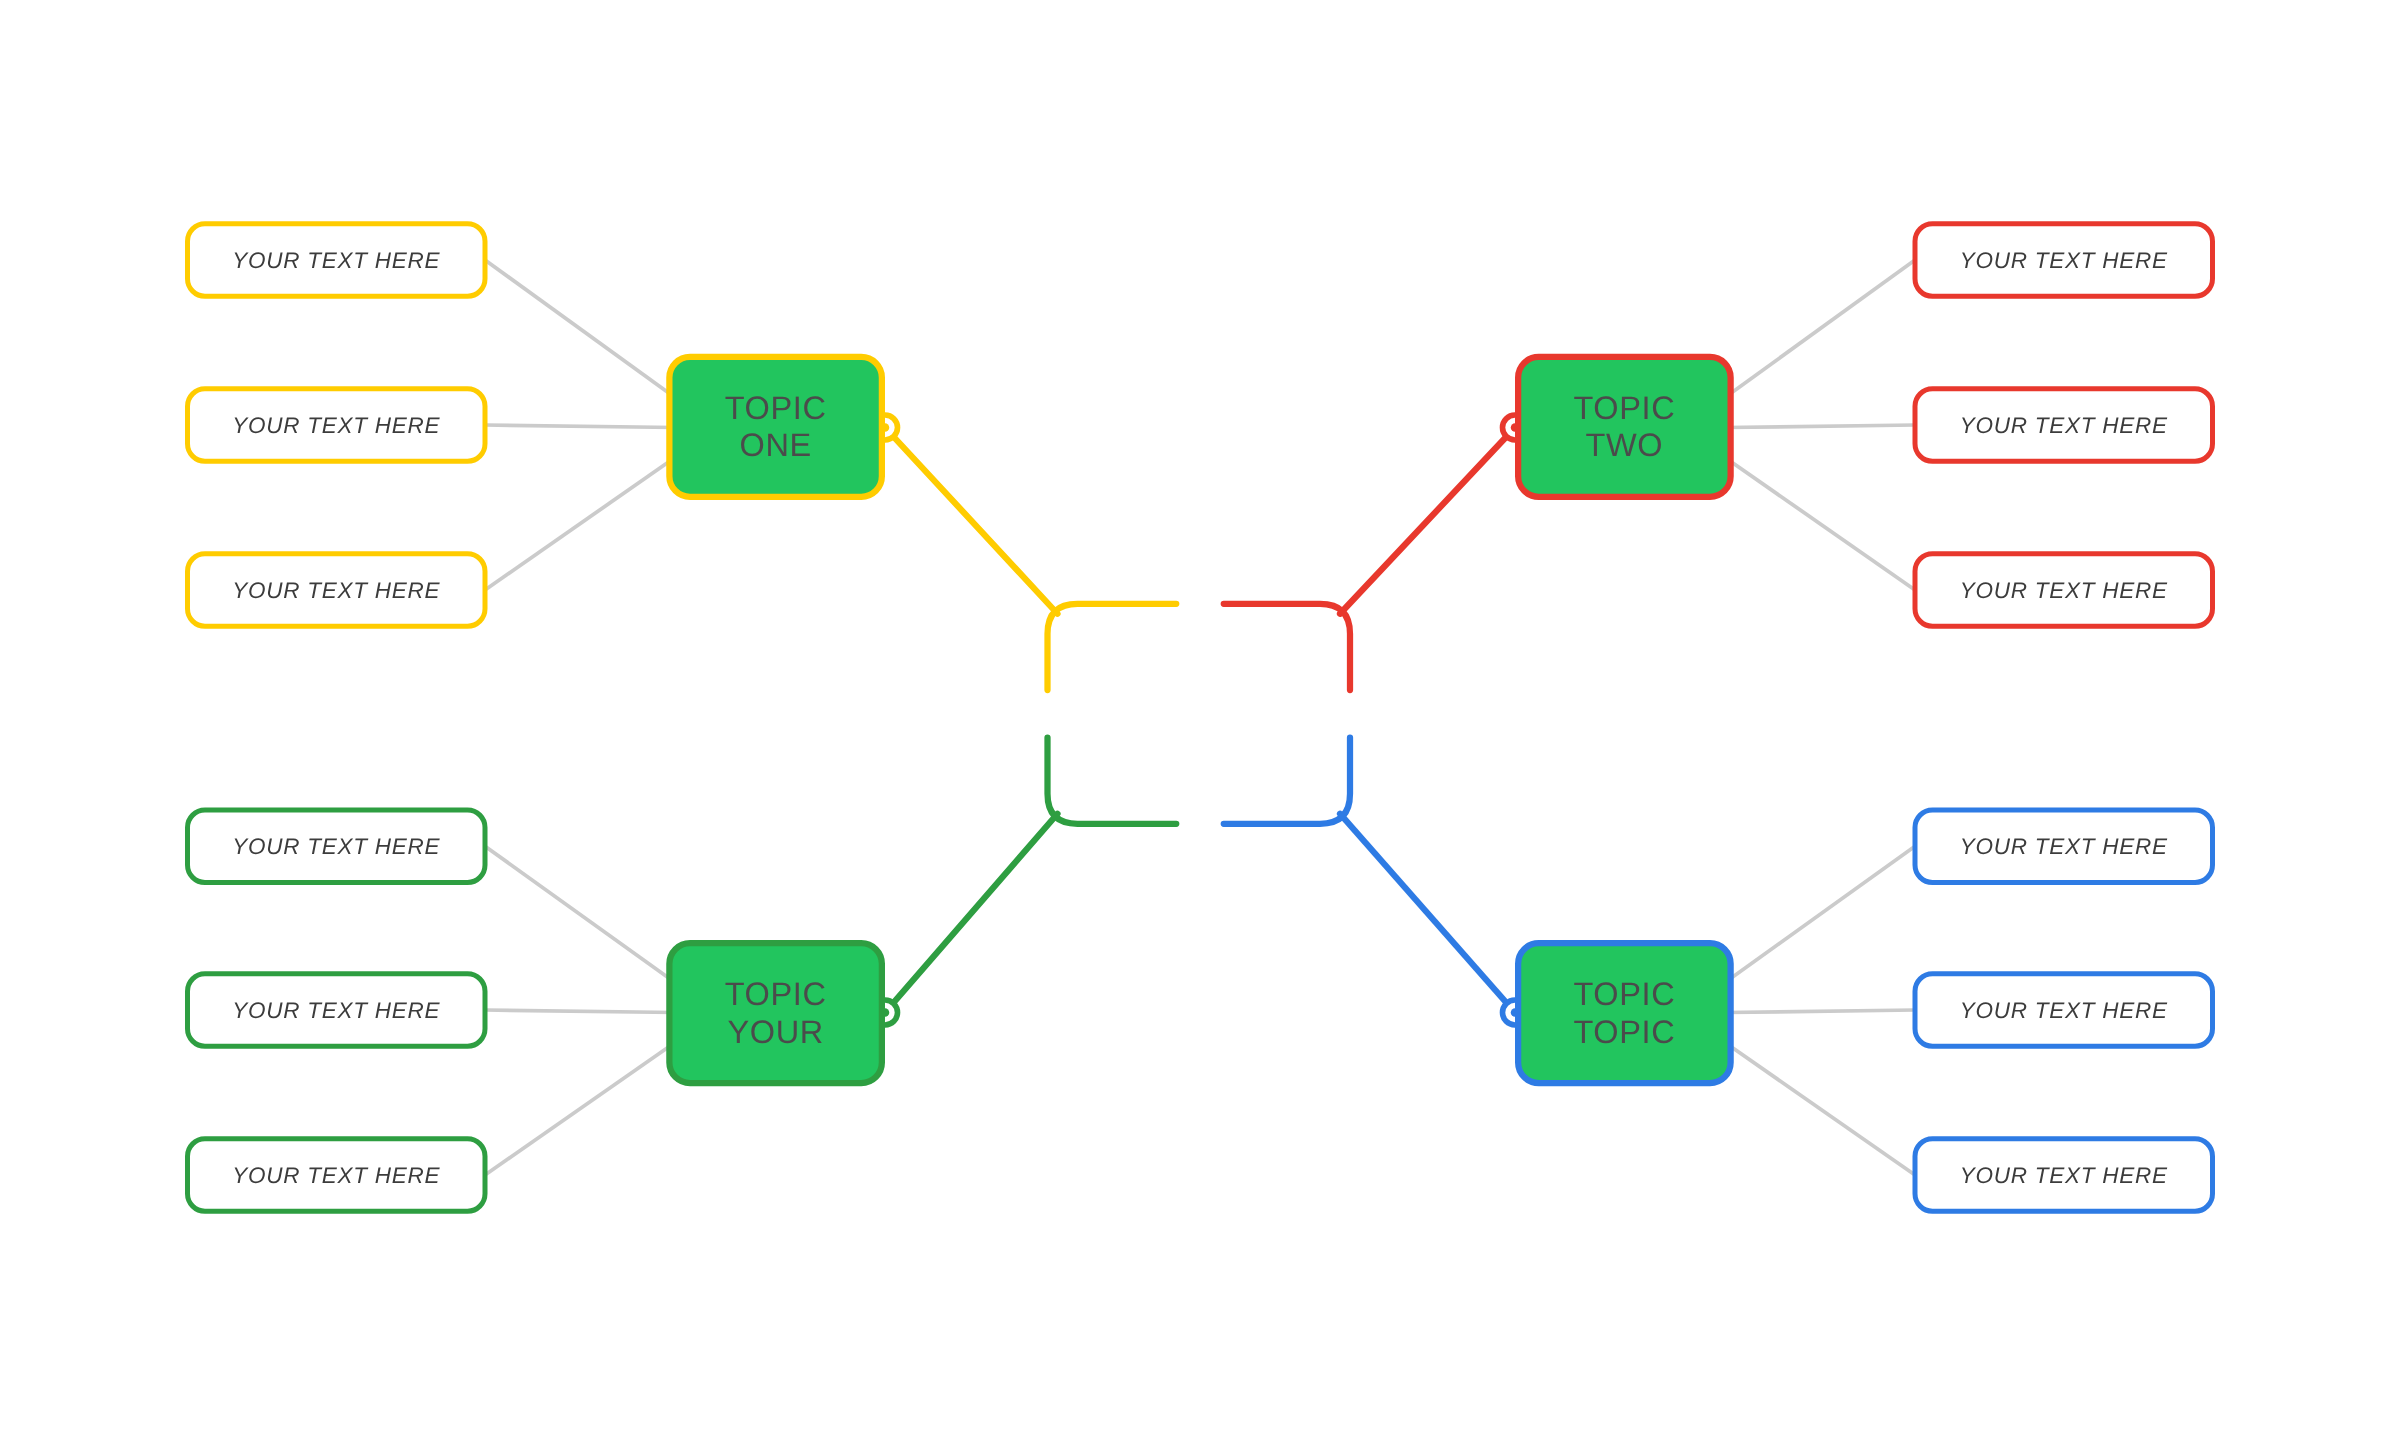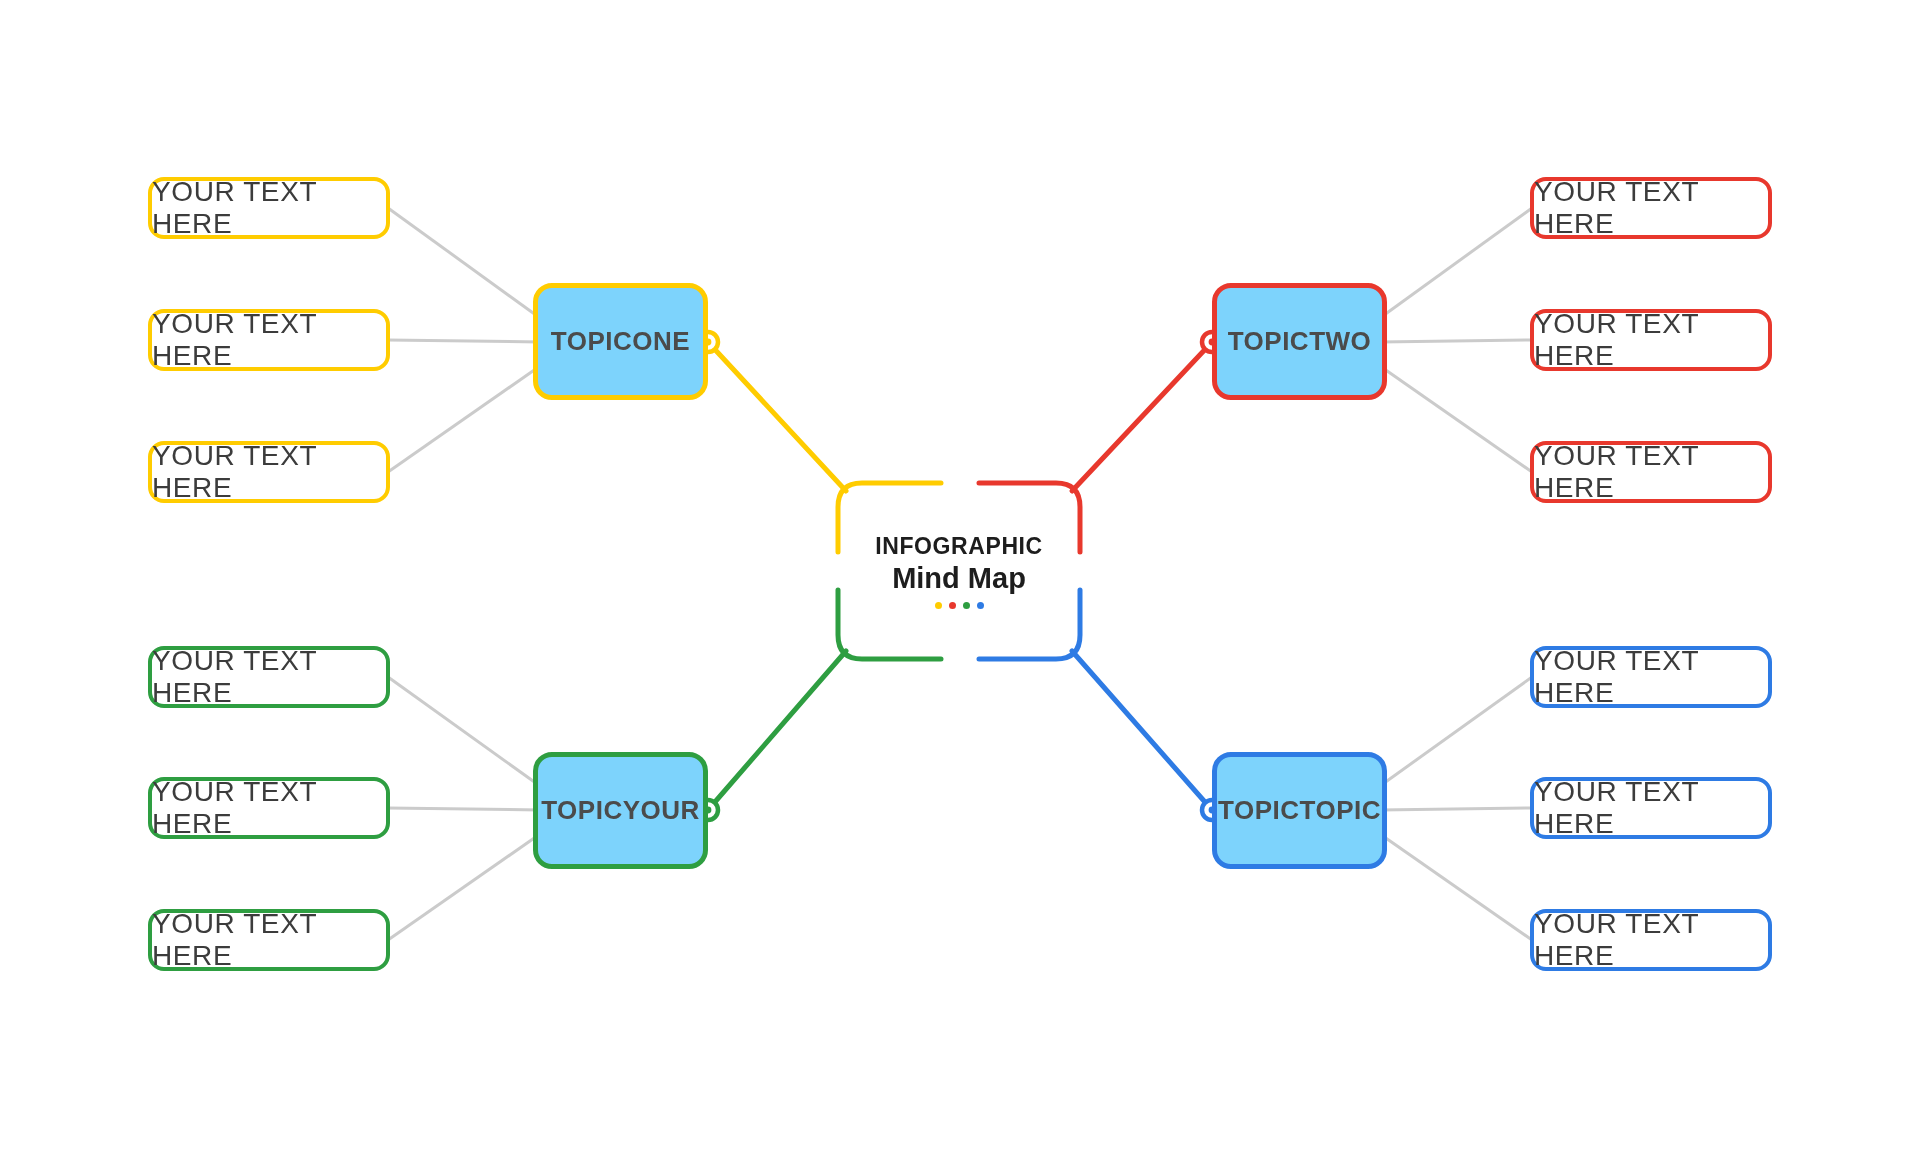--- a/index.html
+++ b/index.html
@@ -39,33 +39,33 @@
   .ndot-green{fill:var(--c-green);}
   .ndot-blue{fill:var(--c-blue);}
 
   
   .leaf{
     position:absolute;width:242px;height:62px;
     background:#fff;border:4px solid;border-radius:16px;
     box-sizing:border-box;
     display:flex;align-items:center;justify-content:center;
   }
-  .leaf span{font-size:28px;letter-spacing:.6px;color:var(--c-leaf_text,#3c3c3c);}
+  .leaf span{font-size:18px;letter-spacing:.6px;color:var(--c-leaf_text,#3c3c3c);font-style:italic;}
   .leaf-yellow{border-color:var(--c-yellow);}
   .leaf-red{border-color:var(--c-red);}
   .leaf-green{border-color:var(--c-green);}
   .leaf-blue{border-color:var(--c-blue);}
 
   
   .topic{
     position:absolute;width:175px;height:117px;
-    background:#7dd3fc;border:5px solid;border-radius:19px;
+    background:#22c55e;border:5px solid;border-radius:19px;
     box-sizing:border-box;
-    display:flex;flex-direction:row;align-items:center;justify-content:center;
-    font-weight:bold;font-size:26px;line-height:1.14;letter-spacing:.5px;
+    display:flex;flex-direction:column;align-items:center;justify-content:center;
+    font-weight:normal;font-size:26px;line-height:1.14;letter-spacing:.5px;
     color:var(--c-topic_text,#4b4b4b);text-align:center;
   }
   .topic-yellow{border-color:var(--c-yellow);}
   .topic-red{border-color:var(--c-red);}
   .topic-green{border-color:var(--c-green);}
   .topic-blue{border-color:var(--c-blue);}
 
   
   .center-box{
     position:absolute;left:838px;top:483px;width:242px;height:176px;
@@ -182,24 +182,14 @@
   </div>
   <div class="topic topic-blue" style="left:1212px;top:752px;">
     <span>TOPIC</span>
     <span>TOPIC</span>
   </div>
   <div class="topic topic-green" style="left:533px;top:752px;">
     <span>TOPIC</span>
     <span>YOUR</span>
   </div>
 
-  <div class="center-box">
-    <div class="center-line1">INFOGRAPHIC</div>
-    <div class="center-line2">Mind Map</div>
-    <div class="dots">
-      <span class="dot dot-yellow"></span>
-      <span class="dot dot-red"></span>
-      <span class="dot dot-green"></span>
-      <span class="dot dot-blue"></span>
-    </div>
-  </div>
 
 </div>
 
 </body></html>

